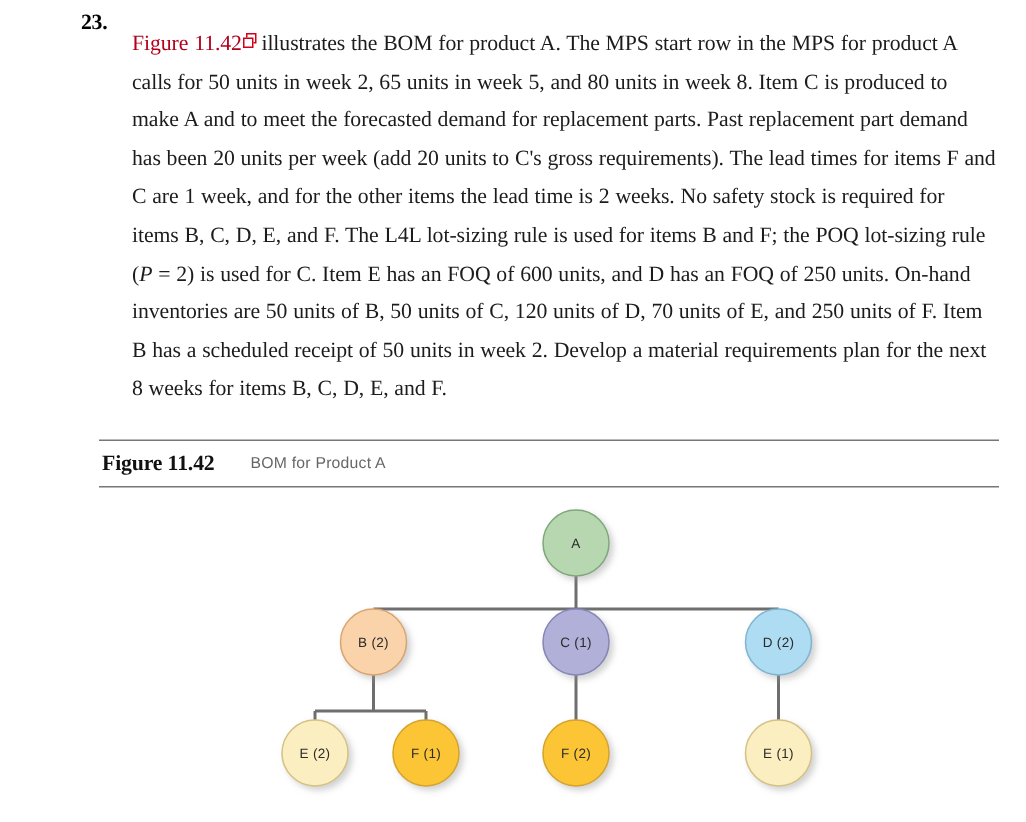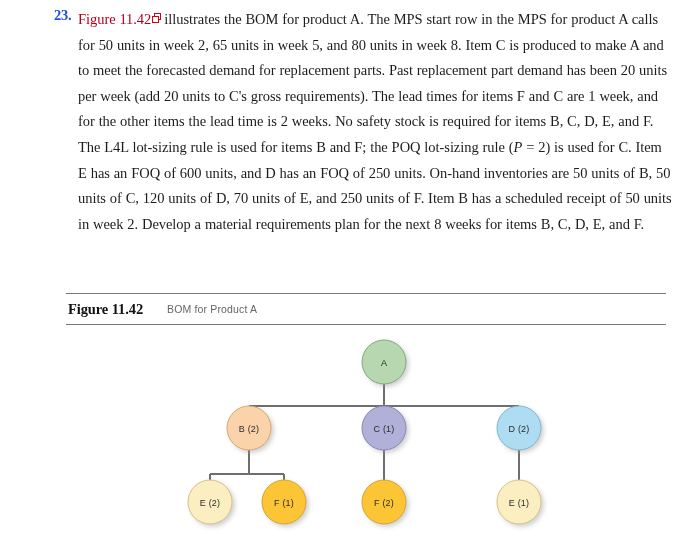--- a/index.html
+++ b/index.html
@@ -23,25 +23,25 @@
     top: 0;
     width: 684px;
   }
   .q-num {
     position: absolute;
     left: 54px;
     top: 7px;
     font-weight: bold;
     font-size: 14.5px;
     font-family: "Liberation Serif", "DejaVu Serif", serif;
-    color: #1d4ed8;
+    color: #000000;
     letter-spacing: -0.2px;
   }
   .q-body {
-    margin: 0;
+    margin: 10px;
     padding: 7px 10px 0 78px;
     font-size: 14.5px;
     line-height: 25.6px;
     text-align: left;
     color: #1c1c1c;
     letter-spacing: -0.05px;
     word-spacing: 0.3px;
   }
   .fig-link {
     color: #b3001b;

